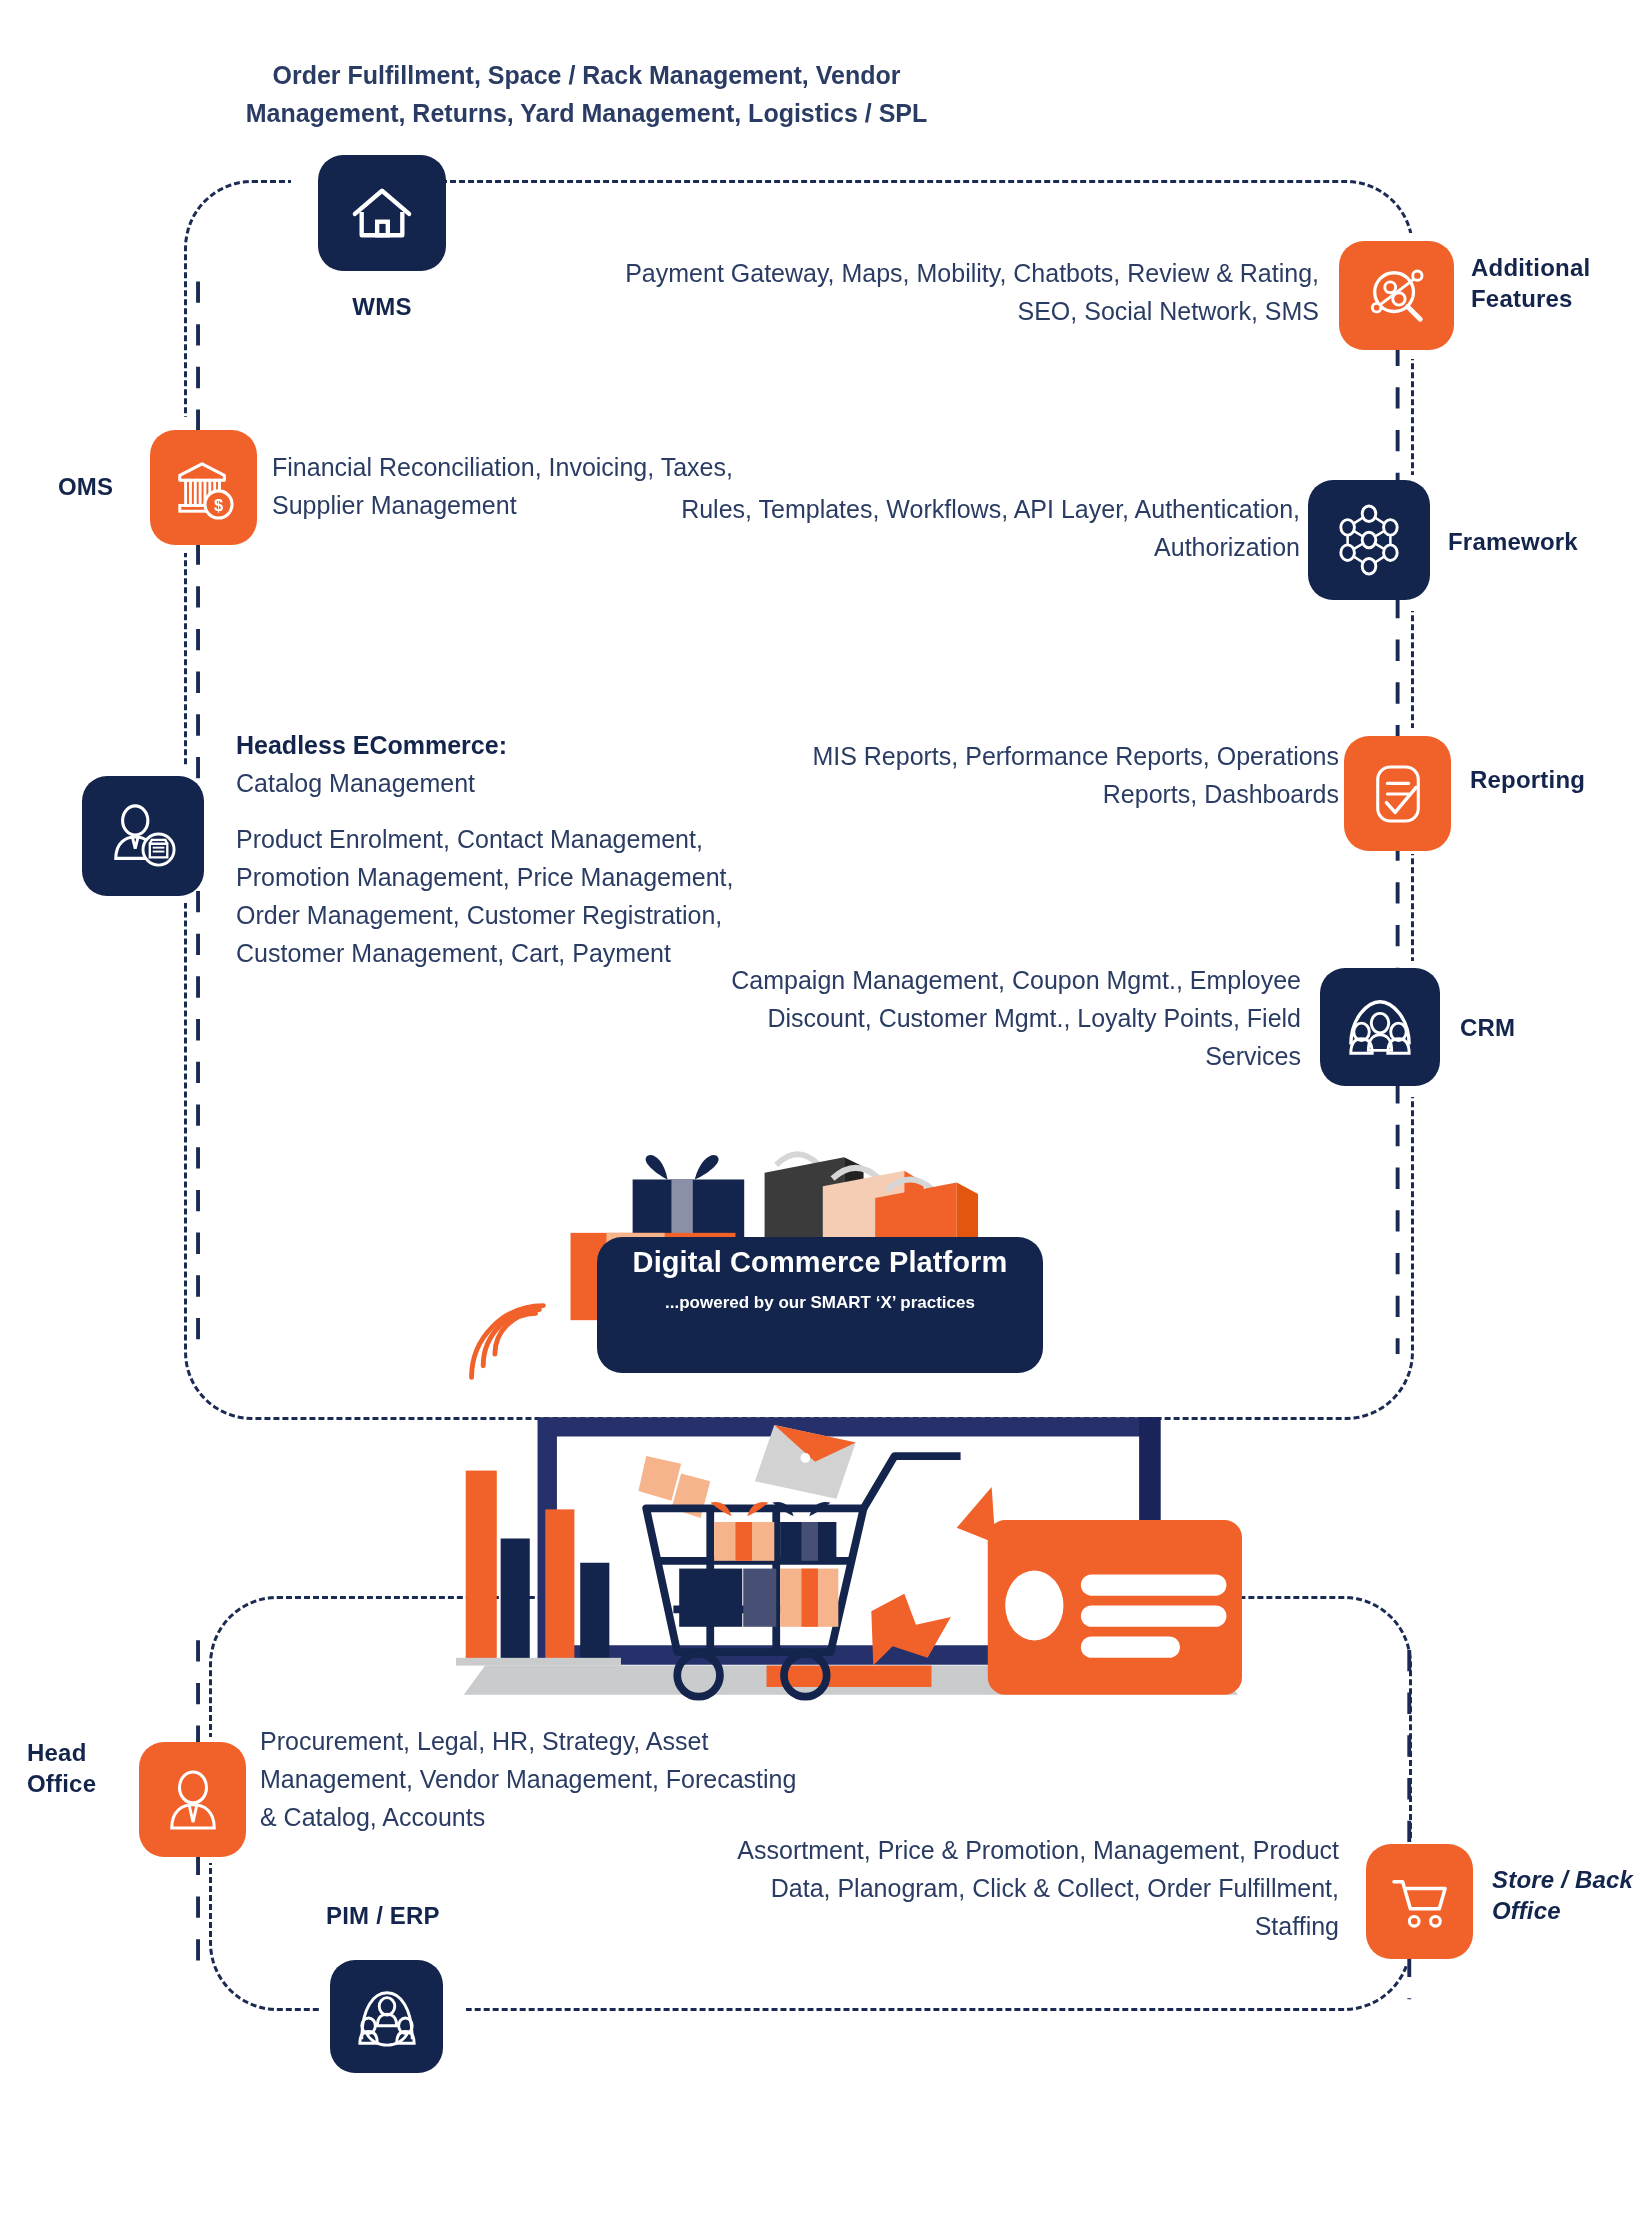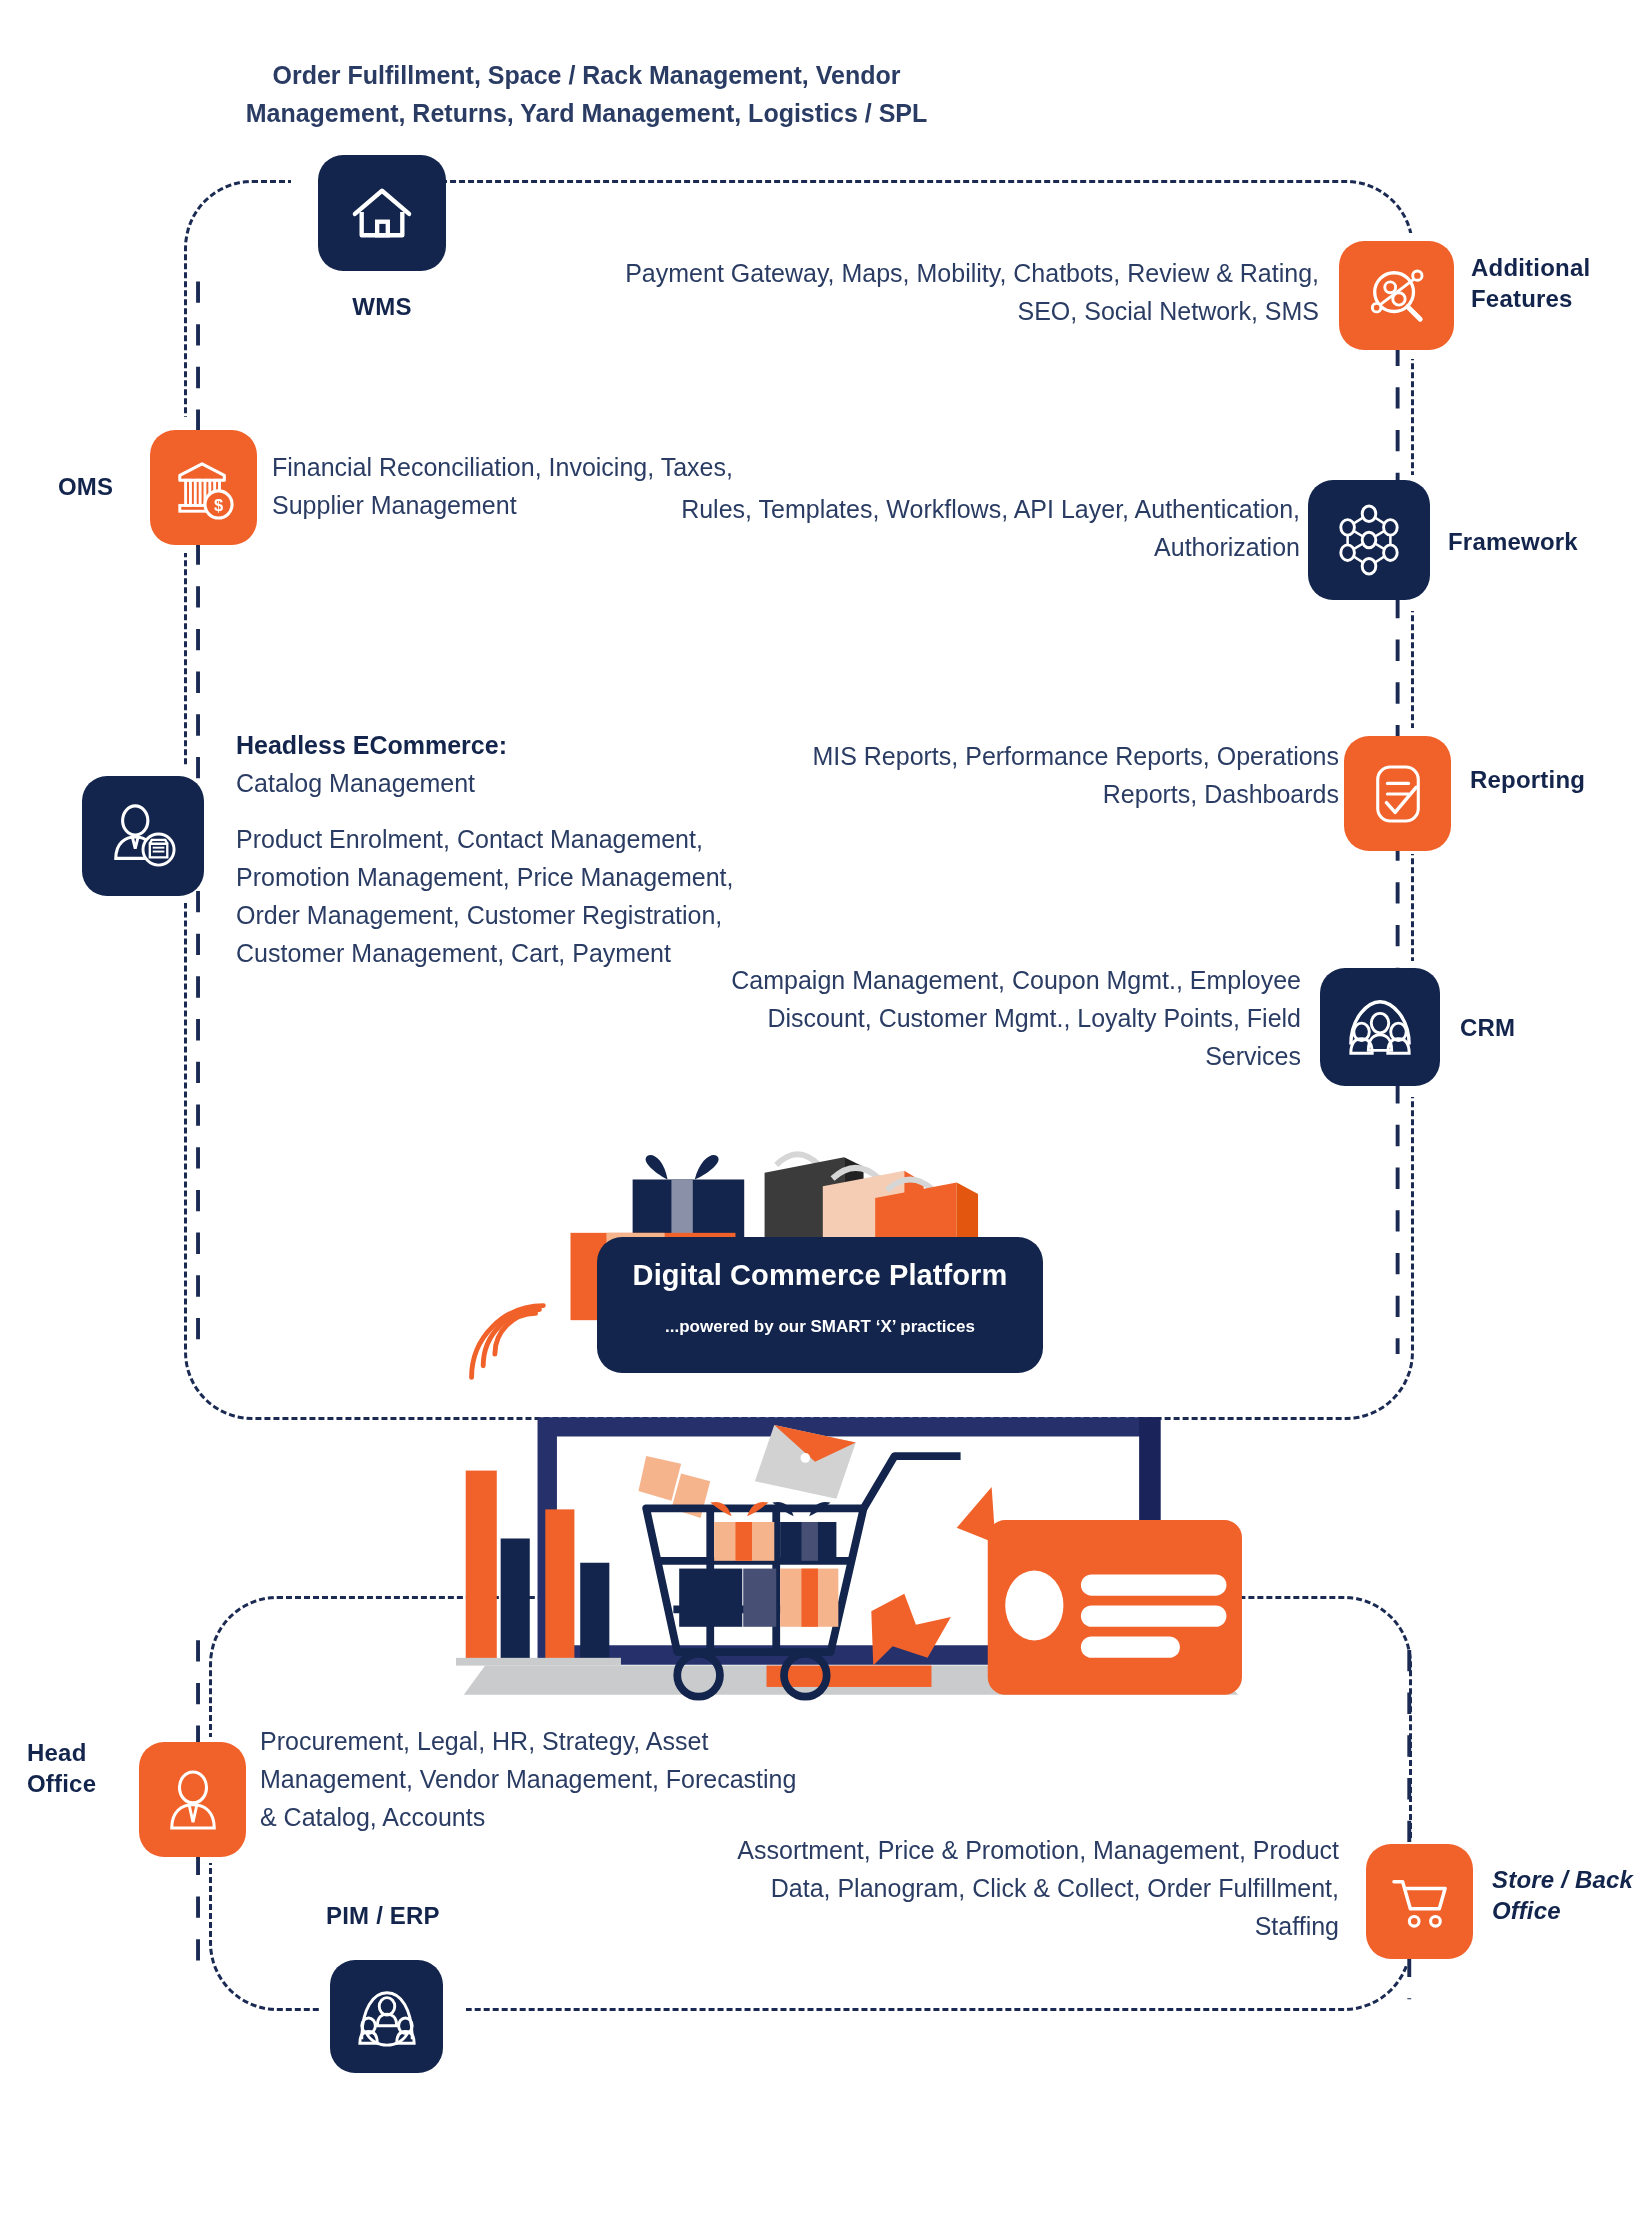--- a/index.html
+++ b/index.html
@@ -59,23 +59,23 @@
   #hero svg{position:absolute;left:0;top:0;}
 
   .banner{
     position:absolute;
     background:#13254c;
     border-radius:25px;
     text-align:center;
     color:#fff;
     box-sizing:border-box;
   }
-  #platform-banner{left:597px;top:1237px;width:446px;height:136px;padding-top:19px;}
+  #platform-banner{left:597px;top:1237px;width:446px;height:136px;padding-top:6px;}
   #platform-banner .t1{font-size:29px;font-weight:bold;letter-spacing:0.1px;line-height:39px;}
-  #platform-banner .t2{font-size:17px;font-weight:bold;line-height:25px;margin-top:19px;}
+  #platform-banner .t2{font-size:17px;font-weight:bold;line-height:25px;margin-top:8px;}
 </style>
 </head>
 <body>
 
 <div class="stage">
 
   <div class="dashframe" id="frame-top"></div>
   <div class="dashframe" id="frame-bottom"></div>
 
   <div class="mask" style="left:291px;top:136px;width:155px;height:146px;"></div>

